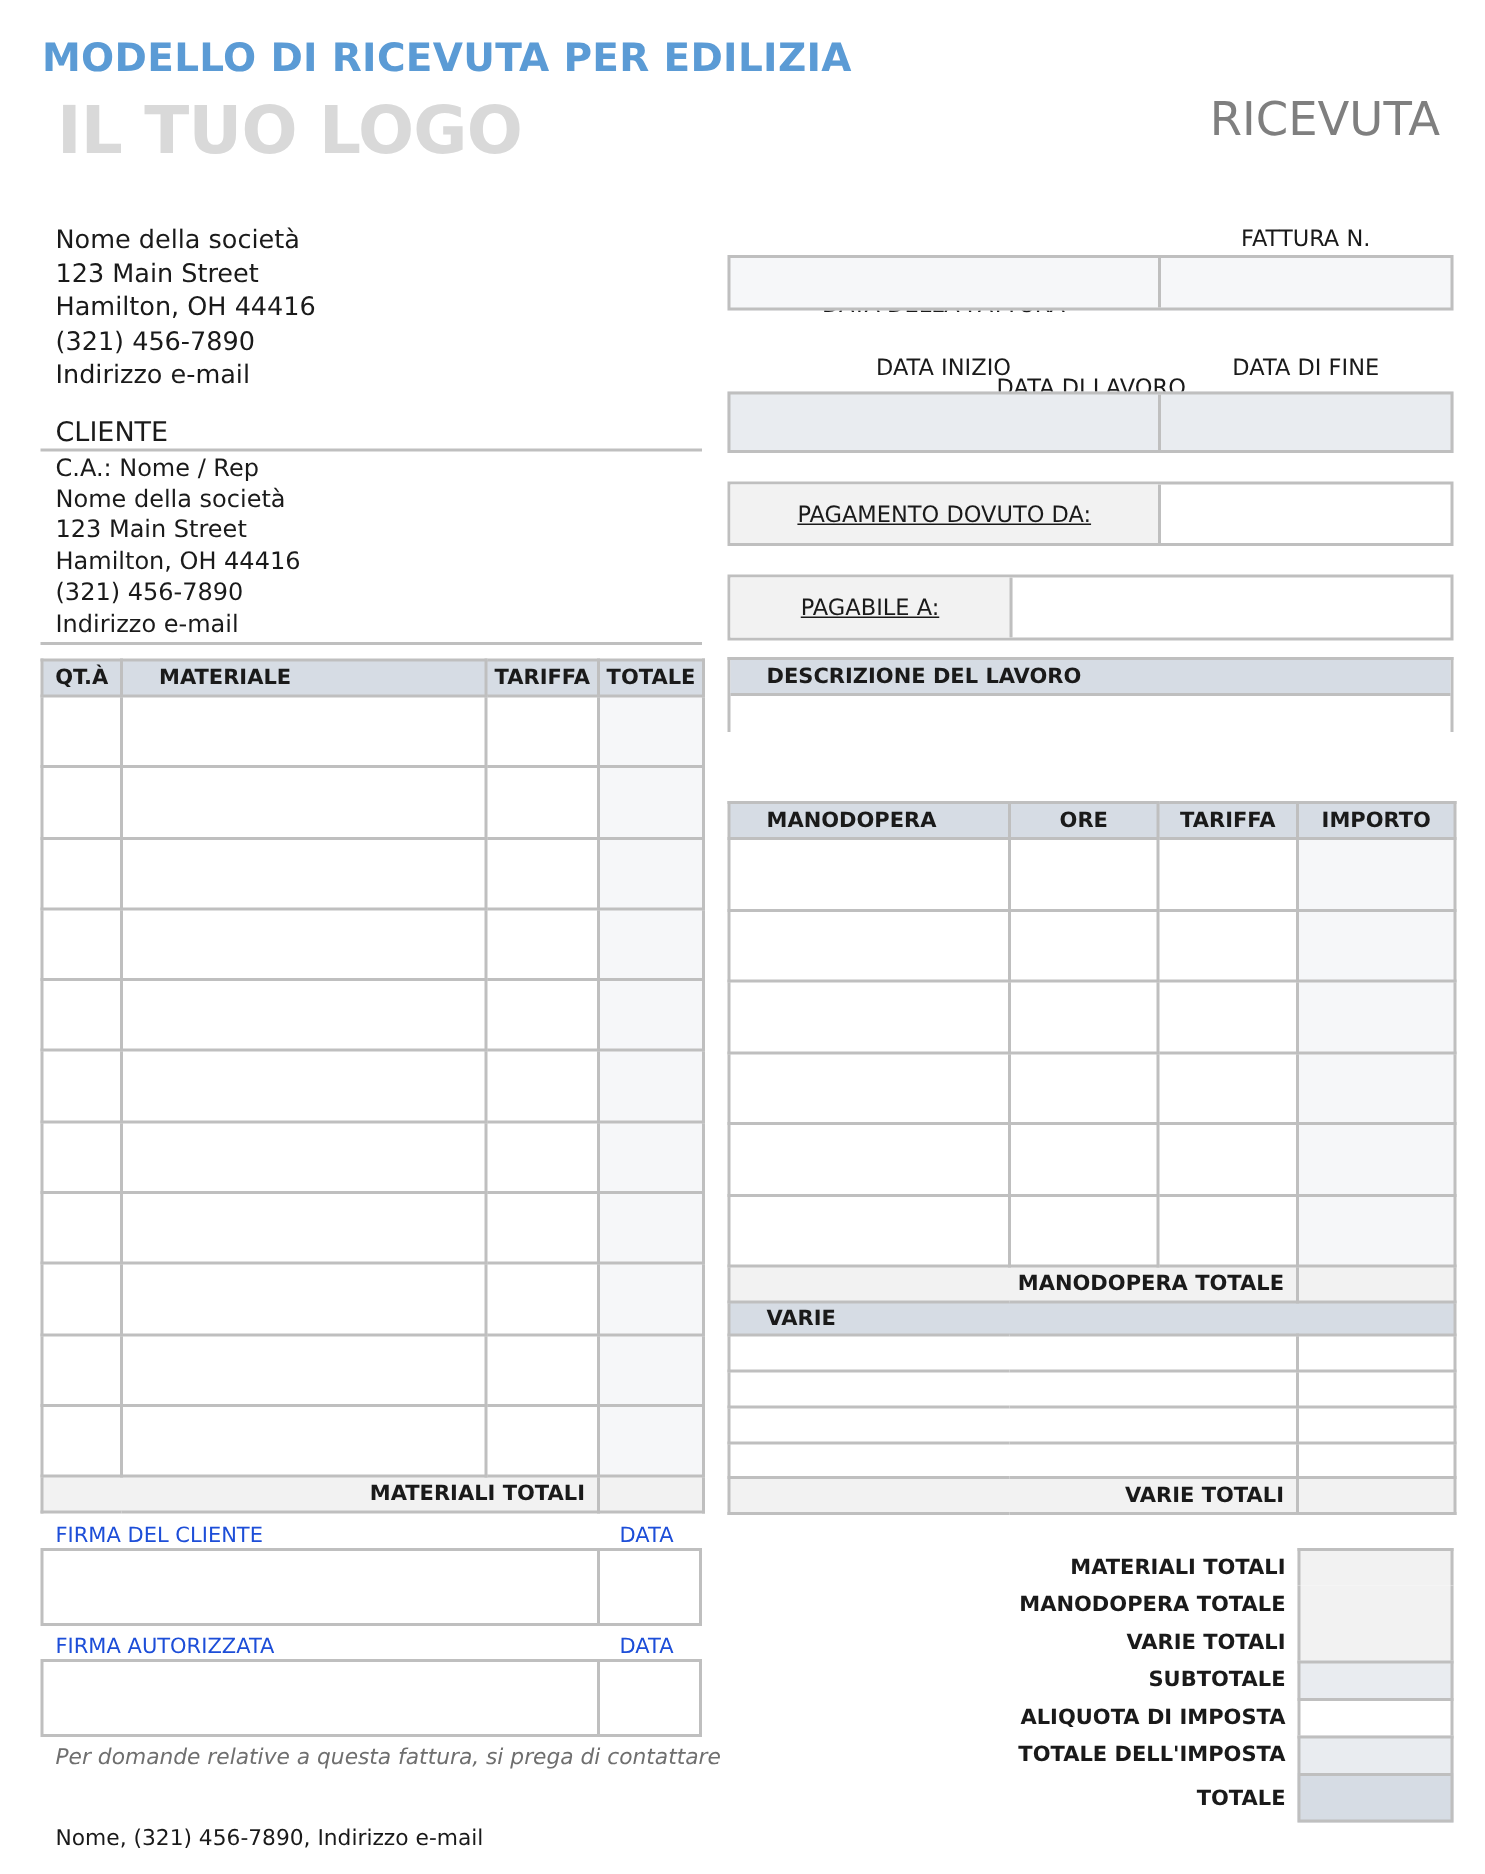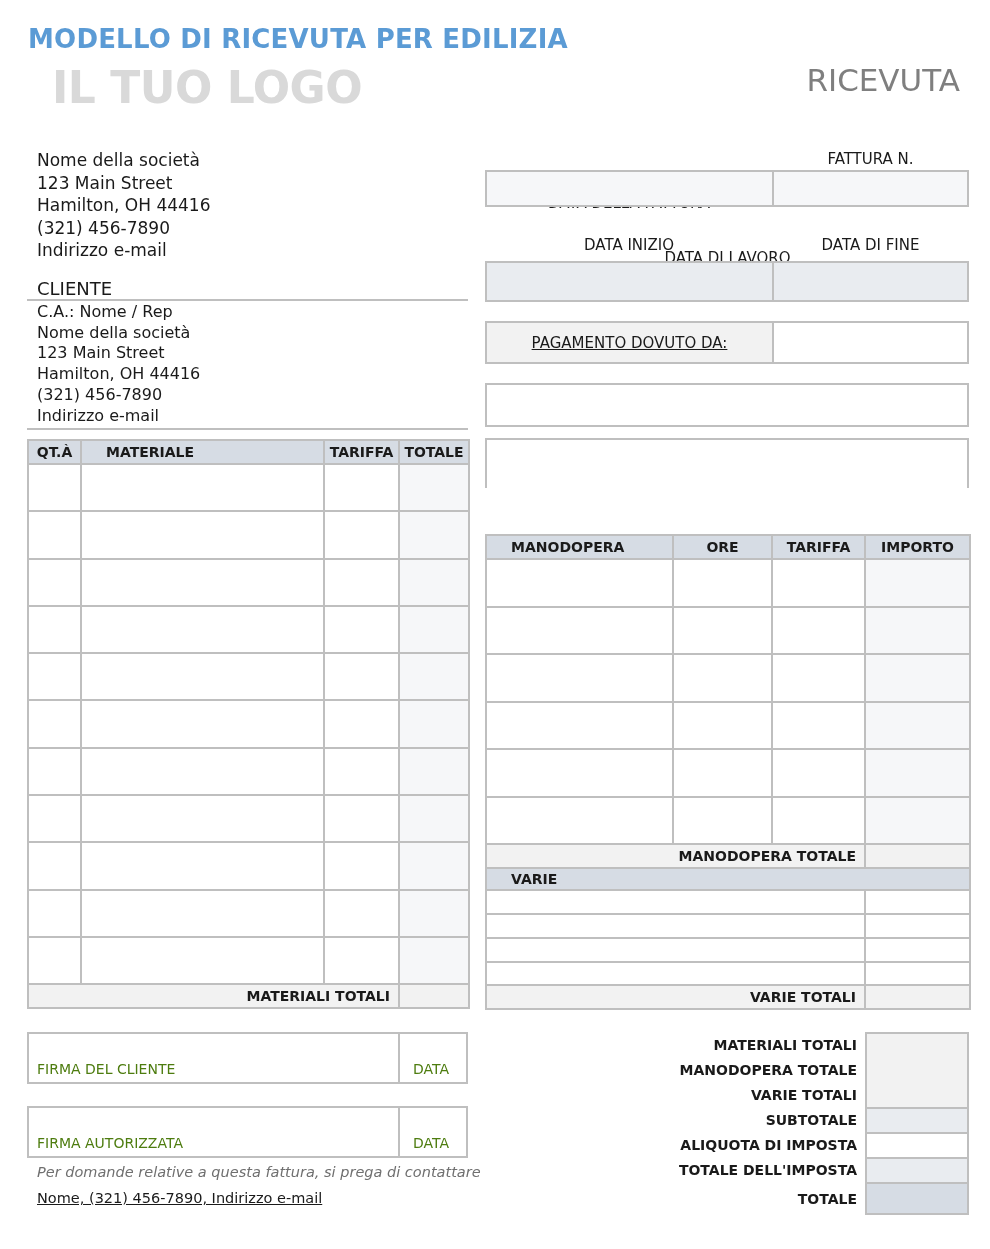--- a/index.html
+++ b/index.html
@@ -2,40 +2,40 @@
 <html><head>
 <meta charset="utf-8">
 <style>
   * { box-sizing: border-box; margin: 0; padding: 0; }
   body {
     width: 990px; height: 1249px; background: #ffffff; position: relative;
     font-family: "DejaVu Sans", "Liberation Sans", sans-serif; color: #1a1a1a; overflow: hidden;
   }
   .abs { position: absolute; }
   .title { left: 28px; top: 24px; font-size: 26px; font-weight: bold; color: #5b9bd5; letter-spacing: 0.2px; white-space: nowrap; }
-  .logo { left: 38px; top: 62px; font-size: 44px; font-weight: bold; color: #d9d9d9; white-space: nowrap; letter-spacing: -0.5px; margin-left: 14px; }
+  .logo { left: 38px; top: 62px; font-size: 44px; font-weight: bold; color: #d9d9d9; white-space: nowrap; letter-spacing: -0.5px; }
   .doc-type { right: 30px; top: 62px; font-size: 31px; color: #7f7f7f; white-space: nowrap; }
   .info-line { font-size: 17px; line-height: 22.6px; white-space: nowrap; }
   .client-line { font-size: 16px; line-height: 20.7px; white-space: nowrap; }
   .section-label { font-size: 18px; white-space: nowrap; }
   .hr { height: 2px; background: #bfbfbf; }
   .lbl { font-size: 15px; white-space: nowrap; text-align: center; }
   .box { border: 2px solid #bfbfbf; display: flex; }
   .cell { border-right: 2px solid #bfbfbf; height: 100%; text-decoration: underline; }
   .cell:last-child { border-right: none; }
   .bg-light { background: #f6f7f9; }
   .bg-grey { background: #f2f2f2; }
   .bg-mid { background: #e9ecf0; }
   .bg-head { background: #d6dce4; }
   table { border-collapse: collapse; table-layout: fixed; position: absolute; }
   td, th { border: 2px solid #bfbfbf; padding: 0; }
   th { background: #d6dce4; font-size: 14px; font-weight: bold; height: 24px; text-align: center; white-space: nowrap; }
   th.left { text-align: left; padding-left: 24px; }
   .tot-label { background: #f2f2f2; font-size: 14px; font-weight: bold; text-align: right; padding-right: 8px; height: 24px; white-space: nowrap; }
-  .small-lbl { font-size: 14px; color: #4d7c0f; white-space: nowrap; margin-top: 45px; }
+  .small-lbl { font-size: 14px; color: #1d4ed8; white-space: nowrap; }
   .summary-row { display: flex; align-items: center; height: 25px; }
   .summary-label { width: 380px; text-align: right; padding-right: 8px; font-size: 14px; font-weight: bold; white-space: nowrap; }
   .summary-val { width: 104px; height: 100%; border-left: 2px solid #bfbfbf; border-right: 2px solid #bfbfbf; }
   .footer-italic { font-size: 14.5px; font-style: italic; color: #6f6f6f; white-space: nowrap; }
   .footer-line { font-size: 14.5px; white-space: nowrap; }
 </style>
 </head>
 <body>
 
 <div class="abs title">MODELLO DI RICEVUTA PER EDILIZIA</div>
@@ -76,24 +76,26 @@
   <div class="cell" style="width:287px;"></div>
   <div class="cell" style="flex:1;"></div>
 </div>
 
 <div class="abs box" style="left:485px; top:321px; width:484px; height:43px;">
   <div class="cell bg-grey" style="width:287px; display:flex; align-items:center; justify-content:center; font-size:15px;">PAGAMENTO DOVUTO DA:</div>
   <div class="cell" style="flex:1;"></div>
 </div>
 
 <div class="abs box" style="left:485px; top:383px; width:484px; height:44px;">
+  <div class="cell bg-grey" style="width:188px; display:flex; align-items:center; justify-content:center; font-size:15px;">PAGABILE A:</div>
   <div class="cell" style="flex:1;"></div>
 </div>
 
 <div class="abs" style="left:485px; top:438px; width:484px; height:50px; border-left:2px solid #bfbfbf; border-right:2px solid #bfbfbf; border-top:2px solid #bfbfbf;">
+  <div class="bg-head" style="height:24px; border-bottom:2px solid #bfbfbf; font-size:14px; font-weight:bold; padding-left:24px; line-height:22px;">DESCRIZIONE DEL LAVORO</div>
   <div style="height:24px;"></div>
 </div>
 
 <table style="left:27px; top:439px; width:441px;">
   <colgroup>
       <col style="width:53px">
       <col style="width:243px">
       <col style="width:75px">
       <col style="width:70px">
     </colgroup>
@@ -269,21 +271,21 @@
 </div>
 
 <div class="abs small-lbl" style="left:37px; top:1090px;">FIRMA AUTORIZZATA</div>
 <div class="abs small-lbl" style="left:413px; top:1090px;">DATA</div>
 <div class="abs box" style="left:27px; top:1106px; width:441px; height:52px;">
   <div class="cell" style="width:371px;"></div>
   <div class="cell" style="flex:1;"></div>
 </div>
 
 <div class="abs footer-italic" style="left:37px; top:1164px;">Per domande relative a questa fattura, si prega di contattare</div>
-<div class="abs footer-line" style="left:37px; top:1190px;text-decoration:underline;">Nome, (321) 456-7890, Indirizzo e-mail</div>
+<div class="abs footer-line" style="left:37px; top:1218px;">Nome, (321) 456-7890, Indirizzo e-mail</div>
 
 <div class="abs" style="left:485px; top:1032px; width:484px;">
   <div class="summary-row" style="border-top:0;">
     <div class="summary-label">MATERIALI TOTALI</div>
     <div class="summary-val bg-grey" style="border-top:2px solid #bfbfbf;"></div>
   </div>
   <div class="summary-row">
     <div class="summary-label">MANODOPERA TOTALE</div>
     <div class="summary-val bg-grey"></div>
   </div>

